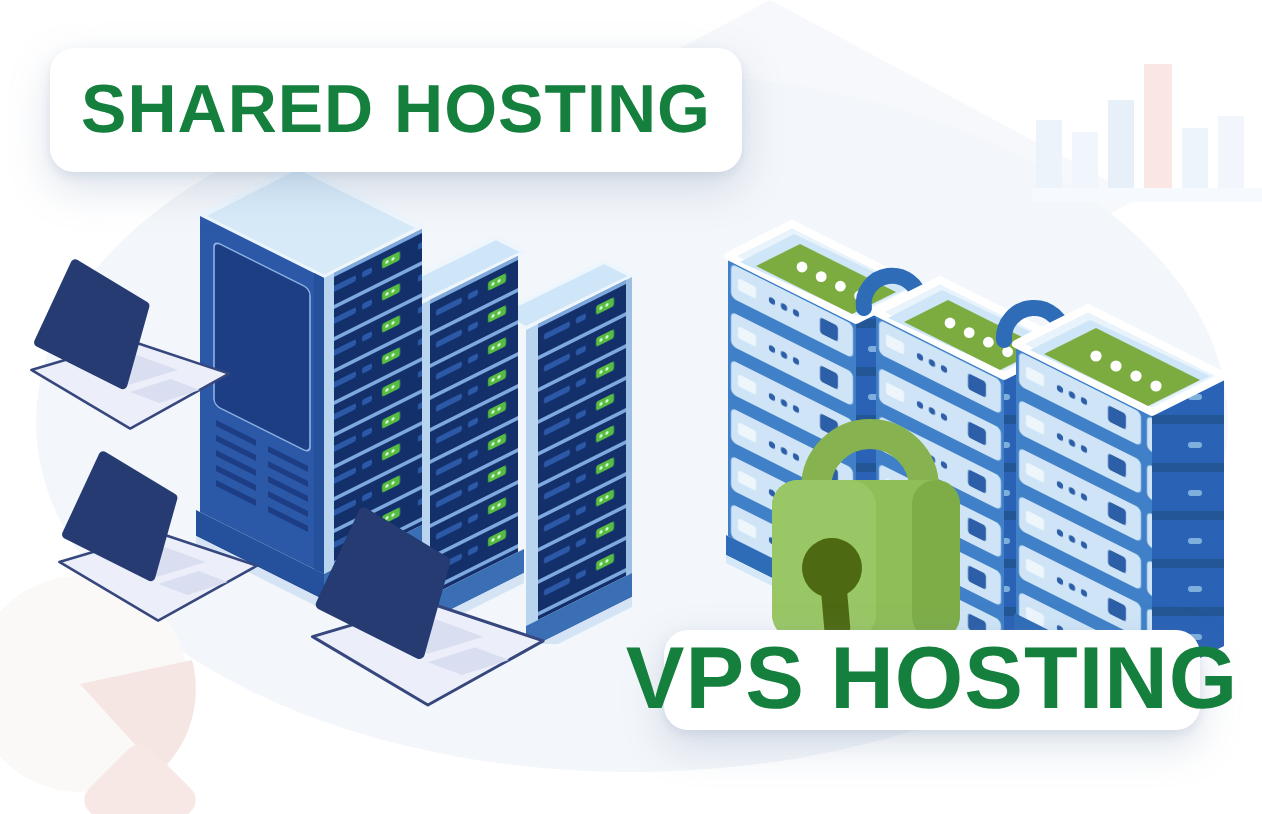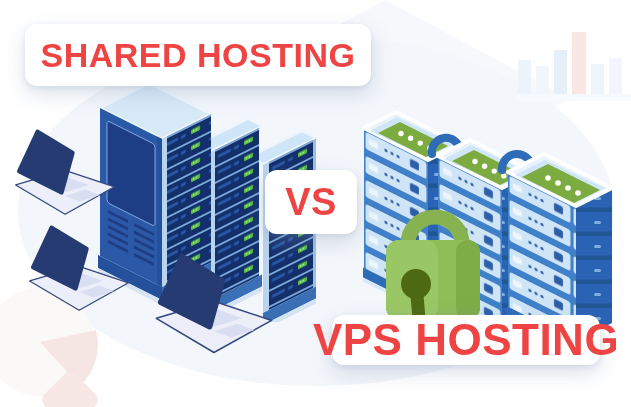--- a/index.html
+++ b/index.html
@@ -6,21 +6,21 @@
   #canvas{position:relative;width:631px;height:407px;background:#ffffff;overflow:hidden;
           font-family:"Liberation Sans",sans-serif;}
   .abs{position:absolute;}
   .bg-diamond{left:200px;top:0;width:370px;height:190px;background:#f6f8fb;
               -webkit-clip-path:polygon(50% 0,100% 52%,50% 104%,0 52%);
               clip-path:polygon(50% 0,100% 52%,50% 104%,0 52%);}
   .bg-blob{left:18px;top:36px;width:596px;height:350px;border-radius:50%;background:#f3f6fa;}
   .card{background:#ffffff;border-radius:12px;
         box-shadow:0 8px 20px rgba(125,148,180,.28),0 2px 5px rgba(125,148,180,.16);
         display:flex;align-items:center;justify-content:center;}
-  .card-title{color:#ef4444;font-weight:700;letter-spacing:.5px;white-space:nowrap;}
+  .card-title{color:#15803d;font-weight:700;letter-spacing:.5px;white-space:nowrap;}
   .shared-card{left:25px;top:24px;width:346px;height:62px;}
   .shared-card .card-title{font-size:34px;}
   .vs-card{left:265px;top:170px;width:92px;height:64px;}
   .vs-card .card-title{font-size:38px;}
   .vps-card{left:332px;top:315px;width:268px;height:50px;}
   .vps-card .card-title{font-size:44px;}
   svg{display:block;}
   .bar-deco{left:516px;top:20px;}
   .pie-deco{left:0;top:286px;}
   .shared-server{left:98px;top:76px;}
@@ -219,21 +219,18 @@
     <g transform="rotate(-5 36 86)">
       <circle cx="36" cy="86" r="15" fill="#4d6a12"></circle>
       <rect x="29.5" y="90" width="13" height="32" rx="6" fill="#4d6a12"></rect>
     </g>
   </svg>
 
   <div class="abs card shared-card">
     <span class="card-title">SHARED HOSTING</span>
   </div>
 
-  <div class="abs card vs-card">
-    <span class="card-title">VS</span>
-  </div>
 
   <div class="abs card vps-card">
     <span class="card-title">VPS HOSTING</span>
   </div>
 
 </div>
 
 </body></html>

